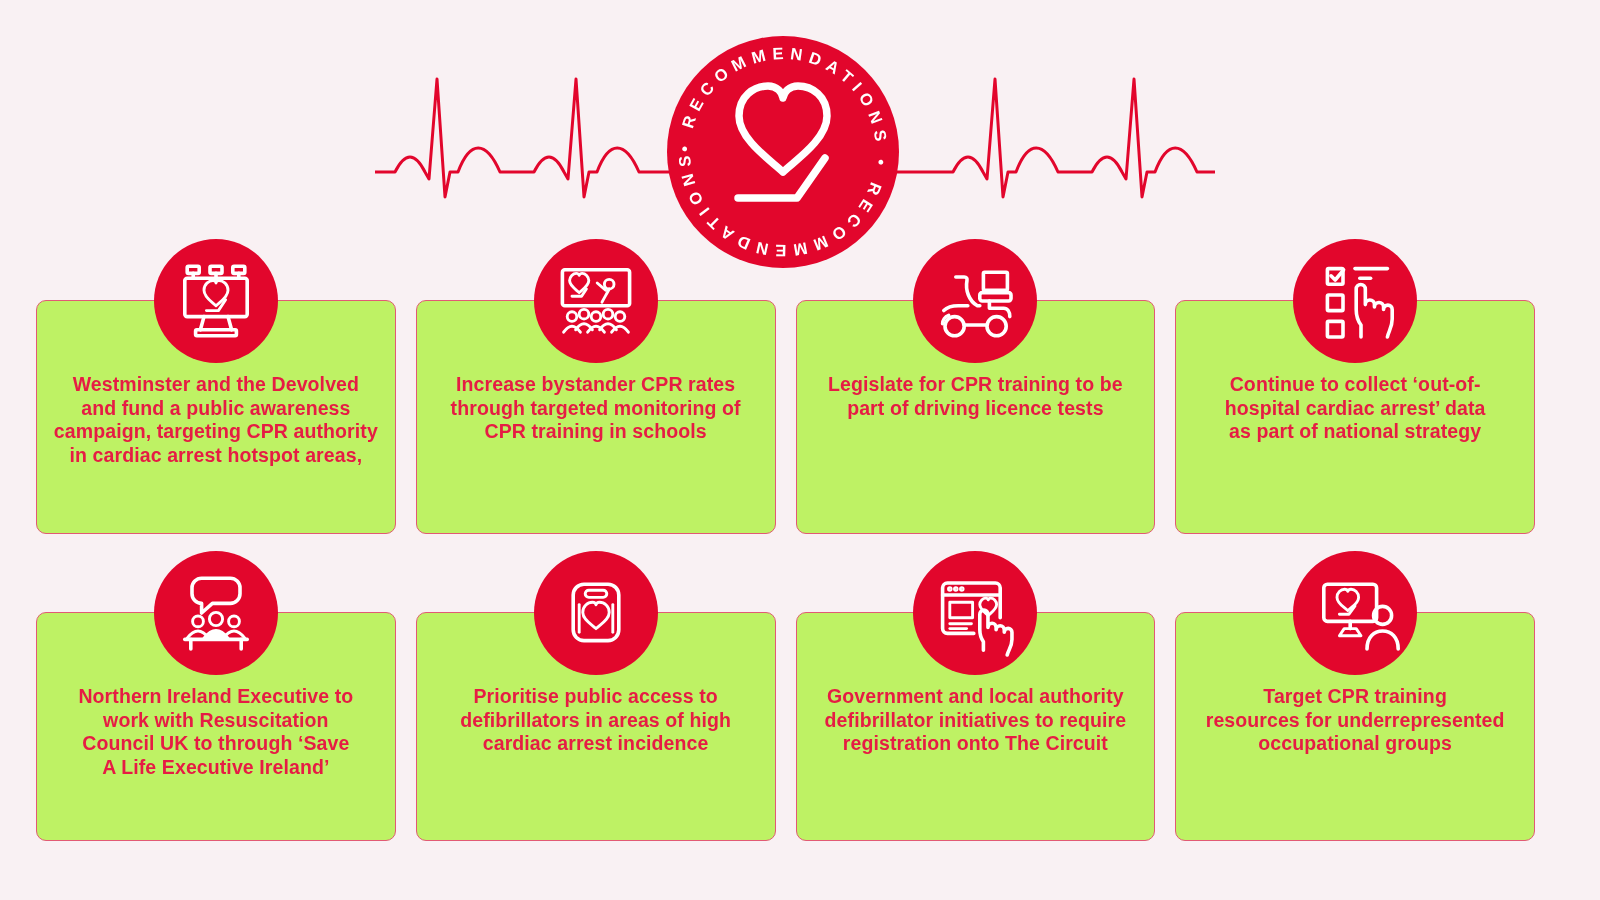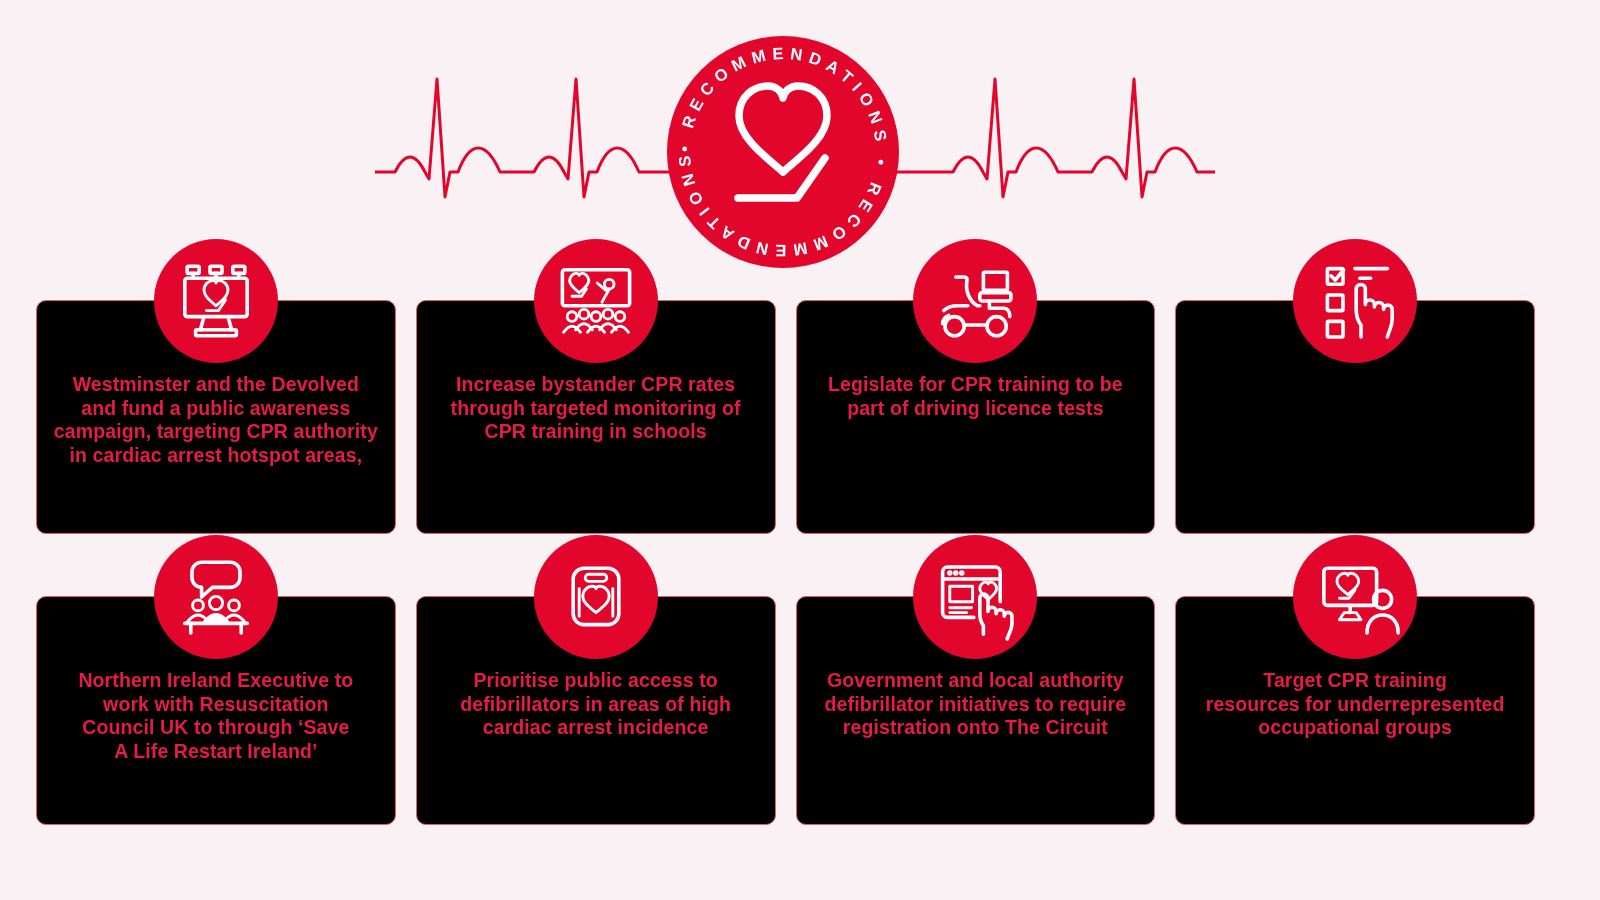--- a/index.html
+++ b/index.html
@@ -16,24 +16,24 @@
   .badge svg { display:block; }
   .ring-text {
     font-family:"Liberation Sans", sans-serif;
     font-weight:bold; font-size:16.5px; fill:#ffffff;
   }
   .cards-row {
     position:absolute; left:36px; width:1499px;
     display:flex; gap:20px;
   }
   .row-1 { top:300px; height:234px; }
-  .row-2 { top:596px; height:229px; }
+  .row-2 { top:612px; height:229px; }
   .card {
     position:relative; flex:1 1 0;
-    background:#000000; border:1.5px solid #e25a74; border-radius:10px;
+    background:#bef264; border:1.5px solid #e25a74; border-radius:10px;
     padding:72px 16px 0 16px;
   }
   .icon-circle {
     position:absolute; top:-62px; left:50%; transform:translateX(-50%);
     width:124px; height:124px; border-radius:50%;
     background:#e2062c; display:flex; align-items:center; justify-content:center;
   }
   .icon-circle svg { width:96px; height:96px; display:block; }
   .card-text {
     color:#e61c44; font-weight:bold; font-size:19.5px; line-height:23.5px;
@@ -157,20 +157,25 @@
             <rect x="17" y="13" width="13" height="13" rx="1"></rect>
             <path d="M20 19 l3.5,3.5 l7,-8.5"></path>
             <rect x="17" y="35" width="13" height="13" rx="1"></rect>
             <rect x="17" y="57" width="13" height="13" rx="1"></rect>
             <line x1="40" y1="13" x2="67" y2="13"></line>
             <line x1="44" y1="21" x2="53" y2="21"></line>
             <path d="M45 70 V60 C42 56 41 52 41 47 V30 a3.8 3.8 0 0 1 7.6 0 v13 a3.8 3.8 0 0 1 7.6 0 v2 a3.8 3.8 0 0 1 7.6 0 v2 a3.6 3.6 0 0 1 7.2 0 v8 c0 7 -3 10 -4 15"></path>
           </g>
         </svg>
       </div>
+      <div class="card-text">
+          <div>Continue to collect ‘out-of-</div>
+          <div>hospital cardiac arrest’ data</div>
+          <div>as part of national strategy</div>
+        </div>
     </div>
 
   </div>
 
   <div class="cards-row row-2">
 
     <div class="card">
       <div class="icon-circle">
         <svg viewBox="0 0 80 80">
           <g class="stroke">
@@ -184,21 +189,21 @@
             <line x1="14" y1="62" x2="66" y2="62"></line>
             <line x1="19" y1="62" x2="19" y2="70"></line>
             <line x1="61" y1="62" x2="61" y2="70"></line>
           </g>
         </svg>
       </div>
       <div class="card-text">
           <div>Northern Ireland Executive to</div>
           <div>work with Resuscitation</div>
           <div>Council UK to through ‘Save</div>
-          <div>A Life Restart Ireland’</div>
+          <div>A Life Executive Ireland’</div>
         </div>
     </div>
 
     <div class="card">
       <div class="icon-circle">
         <svg viewBox="0 0 80 80">
           <g class="stroke">
             <rect x="21" y="16" width="38" height="47" rx="9"></rect>
             <rect x="31" y="21" width="18" height="6" rx="3" class="thin"></rect>
             <line class="thin" x1="26" y1="33" x2="26" y2="56"></line>

